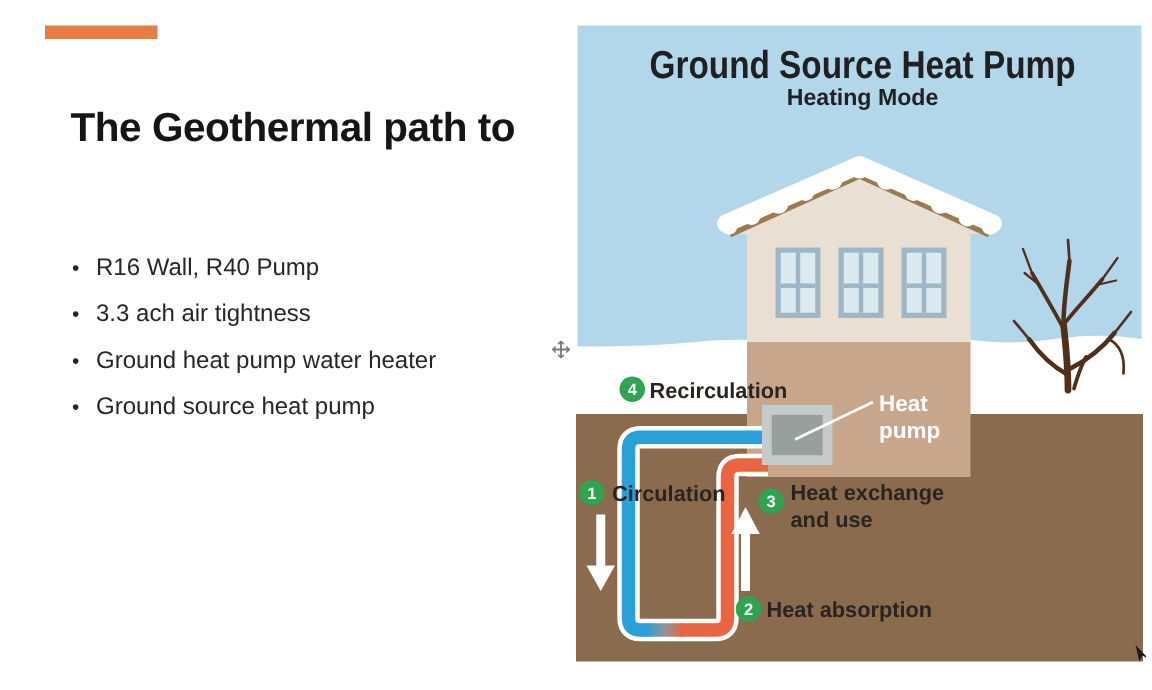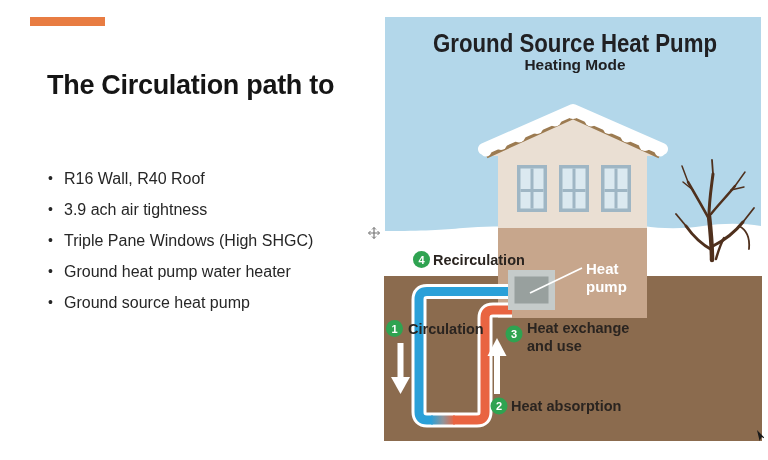--- a/index.html
+++ b/index.html
@@ -31,26 +31,25 @@
   .badge-num { font-family:"Liberation Sans",sans-serif; font-size:11px; font-weight:700;
                fill:#ffffff; text-anchor:middle; }
 </style>
 </head>
 <body>
 
 <div class="slide">
 
   <div class="accent-bar"></div>
 
-  <h1 class="slide-title"><span>The Circulation path to</span><br></h1>
+  <h1 class="slide-title"><span>The Geothermal path to</span><br></h1>
 
   <ul class="bullets">
-    <li>R16 Wall, R40 Roof</li>
-    <li>3.9 ach air tightness</li>
-    <li>Triple Pane Windows (High SHGC)</li>
+    <li>R16 Wall, R40 Pump</li>
+    <li>3.3 ach air tightness</li>
     <li>Ground heat pump water heater</li>
     <li>Ground source heat pump</li>
   </ul>
 
   <svg class="cursor-artifact" viewBox="0 0 12 12">
     <path d="M6,0.5 V11.5 M0.5,6 H11.5" stroke="#777" stroke-width="1.2" fill="none"></path>
     <path d="M4,2.5 L6,0.5 L8,2.5 M4,9.5 L6,11.5 L8,9.5 M2.5,4 L0.5,6 L2.5,8 M9.5,4 L11.5,6 L9.5,8" stroke="#777" stroke-width="1" fill="none"></path>
   </svg>
 
   <svg class="diagram-svg" viewBox="0 0 381 432">

